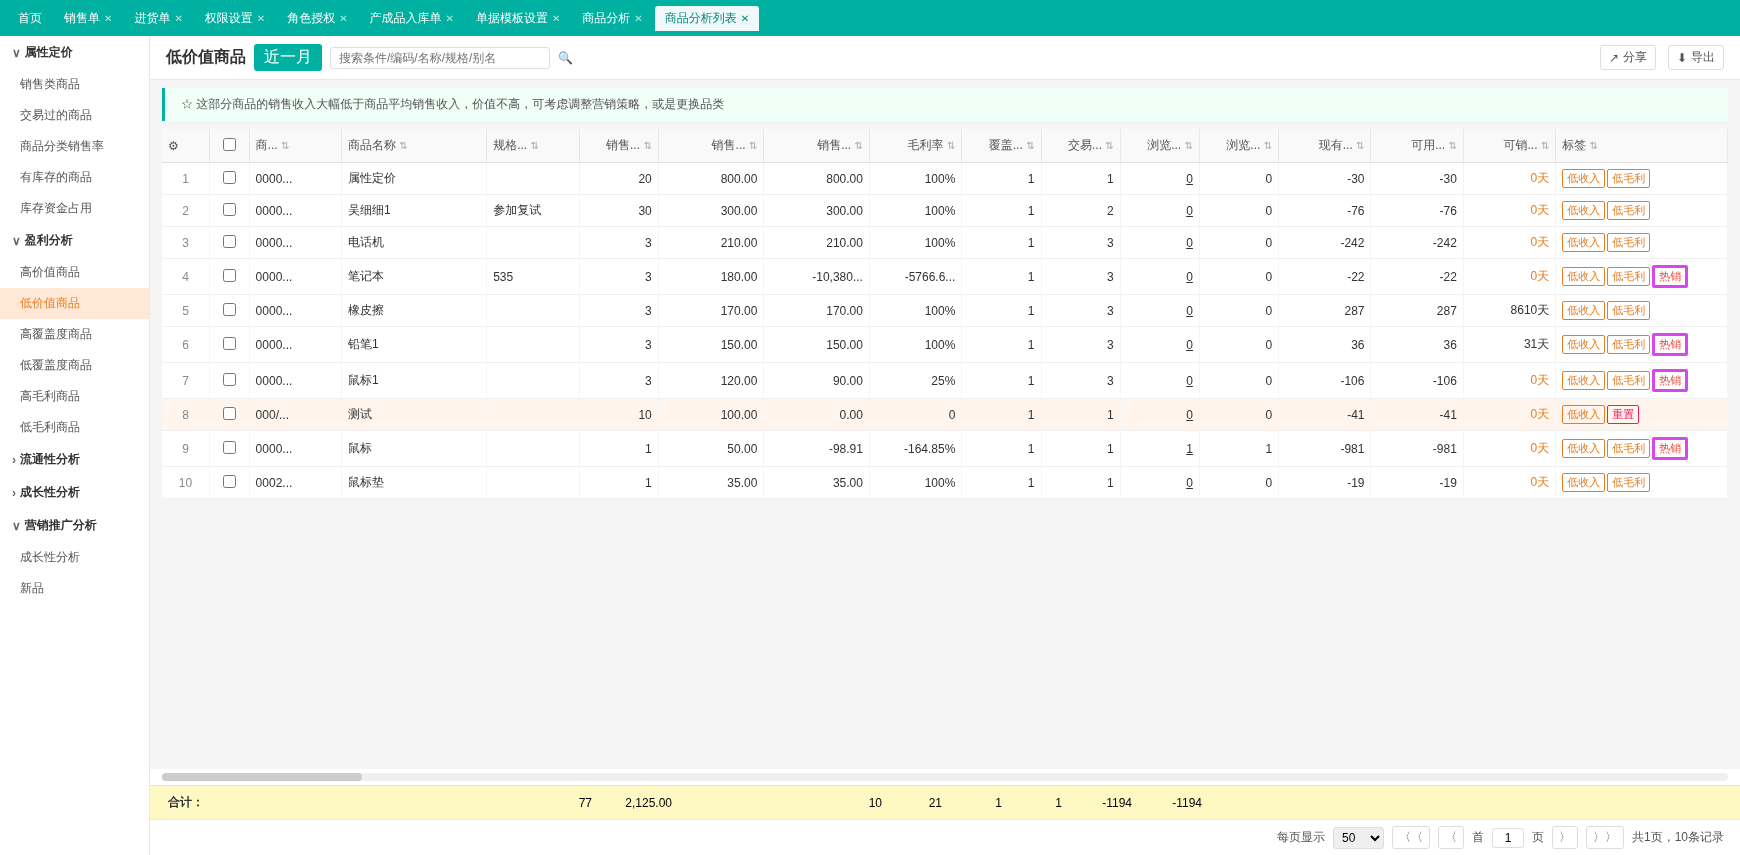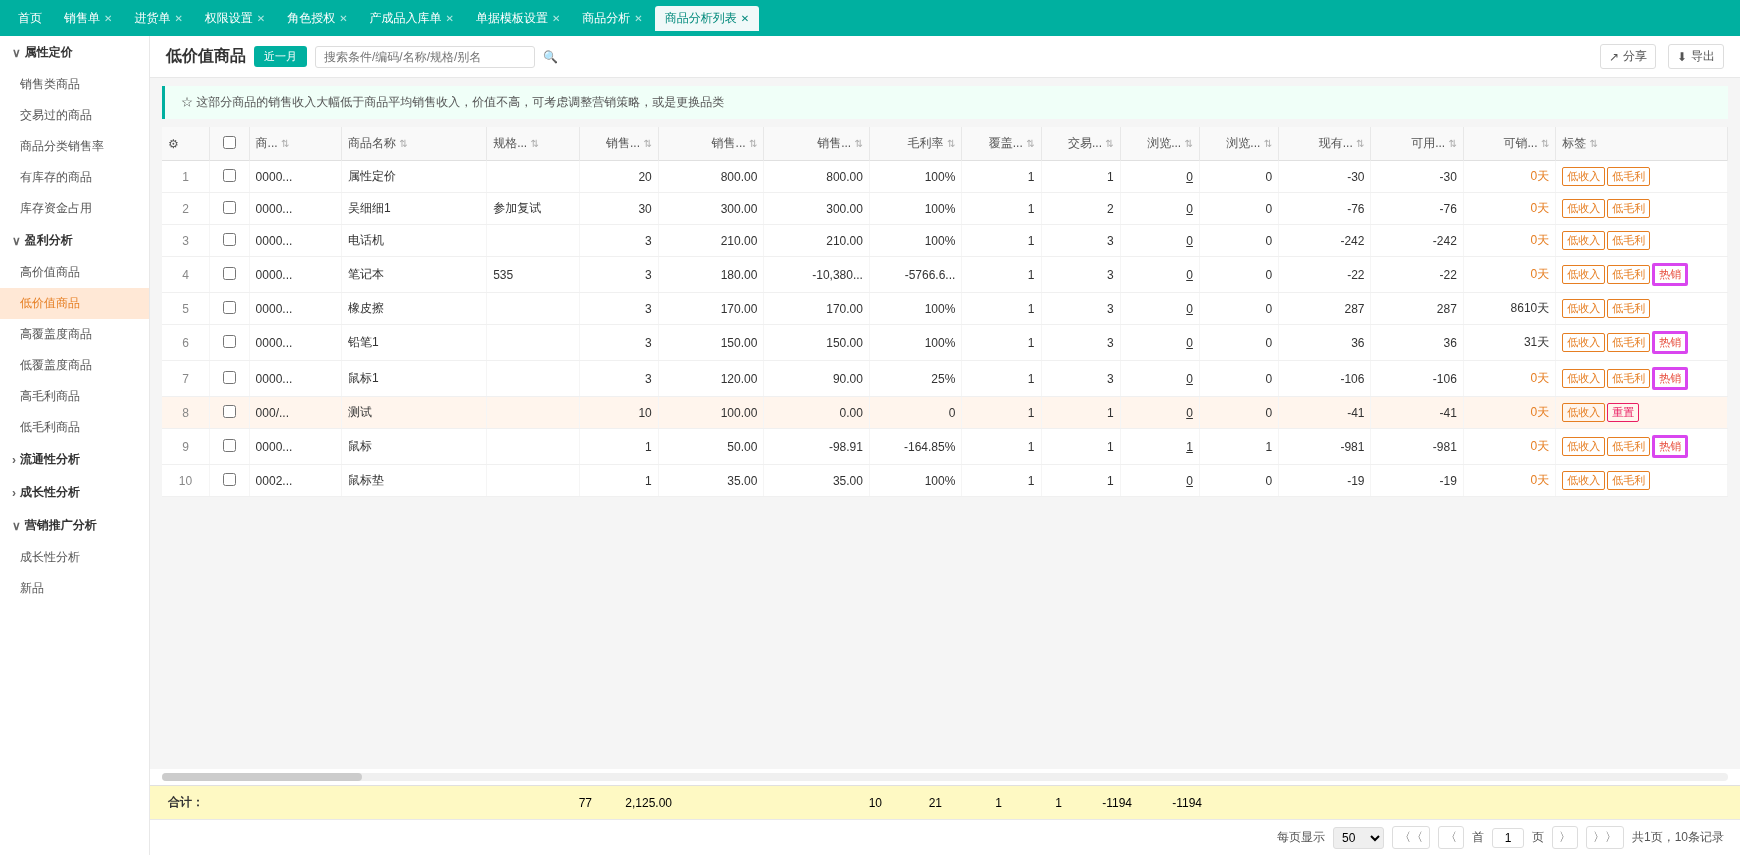--- a/index.html
+++ b/index.html
@@ -80,21 +80,21 @@
       gap: 8px;
     }
     .page-title { font-size: 16px; font-weight: bold; color: #333; }
     .filter-btn {
       background: #00b0a0;
       color: #fff;
       border: none;
       padding: 3px 10px;
       border-radius: 3px;
       cursor: pointer;
-      font-size: 11px;
+      font-size: 16px;
     }
     .search-box {
       border: 1px solid #ddd;
       border-radius: 3px;
       padding: 3px 8px;
       width: 220px;
       outline: none;
       color: #999;
       font-size: 12px;
     }

